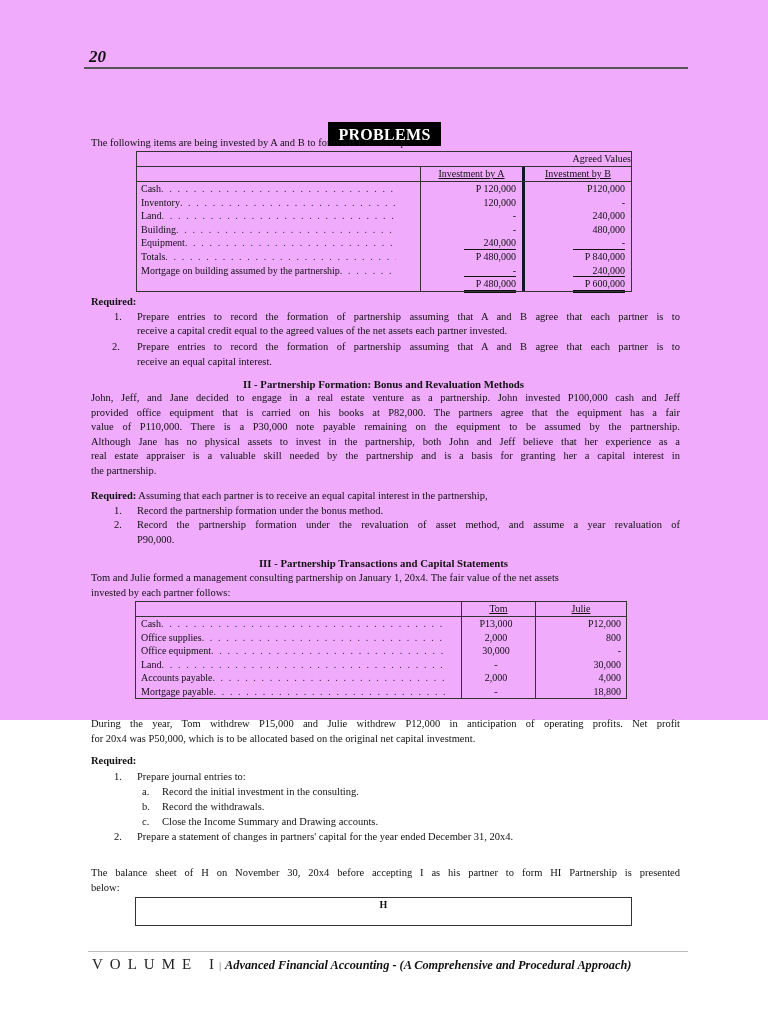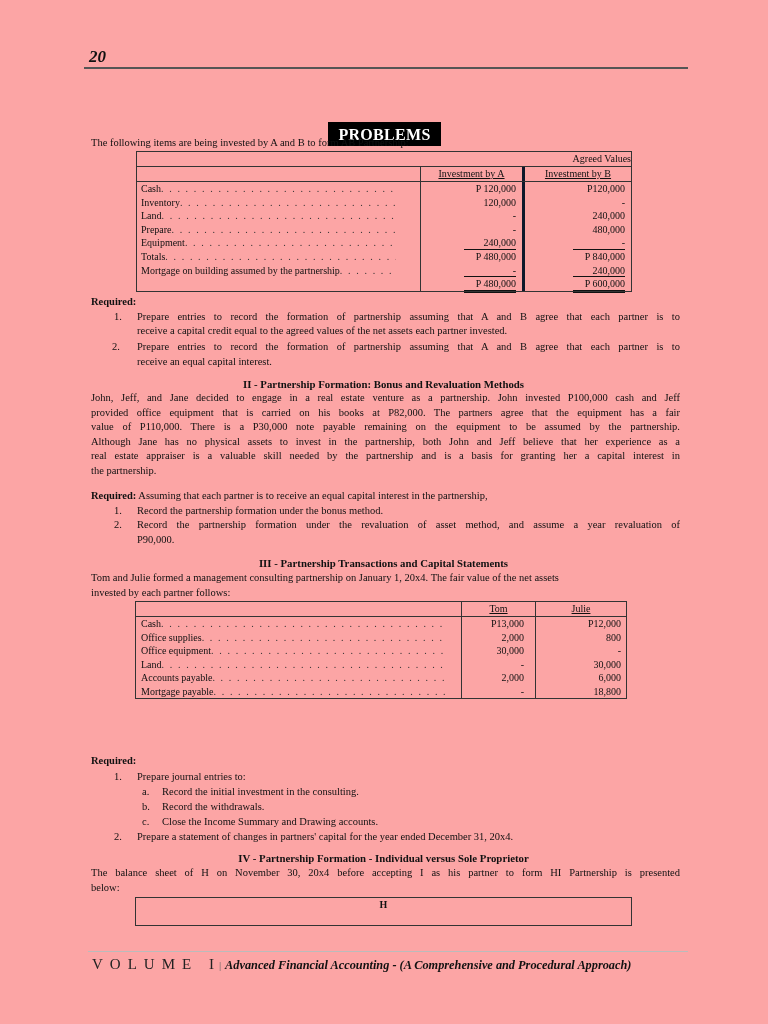--- a/index.html
+++ b/index.html
@@ -1,17 +1,17 @@
 <!DOCTYPE html>
 <html><head>
 <meta charset="utf-8">
 <style>
   html, body { margin:0; padding:0; background:#fff; }
   body { width:768px; height:1024px; overflow:hidden; }
-  .page { position:relative; width:768px; height:1024px; background:#fca5a5; color:#111;
+  .page { position:relative; width:768px; height:720px; background:#f0abfc; color:#111;
           font-family:"Liberation Serif", "DejaVu Serif", serif; font-size:10.5px; }
   .abs { position:absolute; }
   .pnum { left:89px; top:47px; font-size:17px; font-weight:bold; font-style:italic; }
   .hrule { left:84px; top:67px; width:604px; height:2px; background:#555; }
   .titlebox { left:328px; top:102px; width:113px; height:24px; background:#000; color:#fff;
               font-weight:bold; font-size:16px; line-height:25px; text-align:center; letter-spacing:0.3px;margin-top:20px; }
   .heading { left:89px; width:589px; text-align:center; font-weight:bold; font-size:10.8px; line-height:14.5px; }
   .block { left:91px; width:589px; line-height:14.5px; }
   .jl { text-align:justify; text-align-last:justify; height:14.5px; }
   .ll { text-align:left; height:14.5px; }
@@ -32,21 +32,21 @@
   .t1 .ca { width:104px; flex:none; border-right:3px solid #0f172a; text-align:right; padding-right:6px; box-sizing:border-box; }
   .t1 .cb { flex:1; text-align:right; padding-right:6px; box-sizing:border-box; }
   .t1 .cg { flex:1; text-align:right; }
   .t1 .ch { text-align:center; padding:0; }
   
   .t2 { left:135px; top:601px; width:492px; border:1.5px solid #333; box-sizing:border-box; font-size:10px; }
   .t2 .r { display:flex; height:13.5px; line-height:13.5px; }
   .t2 .hr { height:14px; line-height:14px; border-bottom:1px solid #333; }
   .t2 .cl { width:326px; flex:none; border-right:1px solid #333; padding-left:5px; box-sizing:border-box;
             display:flex; overflow:hidden; white-space:nowrap; }
-  .t2 .ca { width:74px; flex:none; border-right:1px solid #333; text-align:right; padding-right:11px; box-sizing:border-box; }
+  .t2 .ca { width:74px; flex:none; border-right:1px solid #333; text-align:center; padding-right:5px; box-sizing:border-box; }
   .t2 .cb { flex:1; text-align:right; padding-right:5px; box-sizing:border-box; }
   .t2 .ch { text-align:center; padding:0; }
 
   .lbl { flex:none; }
   .dots { flex:1; overflow:hidden; white-space:nowrap; color:#333; letter-spacing:1.6px; }
   .t1 .dots { margin-right:24px; }
   .t2 .dots { margin-right:14px; }
   .dots::after { content:" . . . . . . . . . . . . . . . . . . . . . . . . . . . . . . . . . . . . . . . . . . . . . . . . . . . . . . . . . . . . . . . . . . ."; }
   .hu { text-decoration:underline; }
   .u { display:inline-block; min-width:52px; border-bottom:1px solid #111; line-height:11.5px; text-align:right; }
@@ -103,21 +103,21 @@
     <div class="r">
       <div class="cl">
           <span class="lbl">Land</span>
           <span class="dots"></span>
         </div>
       <div class="ca">-</div>
       <div class="cb">240,000</div>
     </div>
     <div class="r">
       <div class="cl">
-          <span class="lbl">Prepare</span>
+          <span class="lbl">Building</span>
           <span class="dots"></span>
         </div>
       <div class="ca">-</div>
       <div class="cb">480,000</div>
     </div>
     <div class="r">
       <div class="cl">
           <span class="lbl">Equipment</span>
           <span class="dots"></span>
         </div>
@@ -228,32 +228,36 @@
         </div>
       <div class="ca">-</div>
       <div class="cb">30,000</div>
     </div>
     <div class="r">
       <div class="cl">
           <span class="lbl">Accounts payable</span>
           <span class="dots"></span>
         </div>
       <div class="ca">2,000</div>
-      <div class="cb">6,000</div>
+      <div class="cb">4,000</div>
     </div>
     <div class="r">
       <div class="cl">
           <span class="lbl">Mortgage payable</span>
           <span class="dots"></span>
         </div>
       <div class="ca">-</div>
       <div class="cb">18,800</div>
     </div>
   </div>
 
+  <div class="abs block" style="top:717px">
+    <div class="jl">During the year, Tom withdrew P15,000 and Julie withdrew P12,000 in anticipation of operating profits. Net profit</div>
+    <div class="ll">for 20x4 was P50,000, which is to be allocated based on the original net capital investment.</div>
+  </div>
   <div class="abs block" style="top:754px">
     <div class="ll req">Required:</div>
     <div class="item item15">
       <span class="num">1.</span>
       <span>Prepare journal entries to:</span>
     </div>
     <div class="sub">
       <span class="let">a.</span>
       <span>Record the initial investment in the consulting.</span>
     </div>
@@ -264,21 +268,20 @@
     <div class="sub">
       <span class="let">c.</span>
       <span>Close the Income Summary and Drawing accounts.</span>
     </div>
     <div class="item item15">
       <span class="num">2.</span>
       <span>Prepare a statement of changes in partners' capital for the year ended December 31, 20x4.</span>
     </div>
   </div>
 
-  <div class="abs heading" style="top:851px">IV - Partnership Formation - Individual versus Sole Proprietor</div>
   <div class="abs block" style="top:866px">
     <div class="jl">The balance sheet of H on November 30, 20x4 before accepting I as his partner to form HI Partnership is presented</div>
     <div class="ll">below:</div>
   </div>
   <div class="abs bsbox">
     <div>H</div>
   </div>
 
   <div class="abs frule"></div>
   <div class="abs footer">

